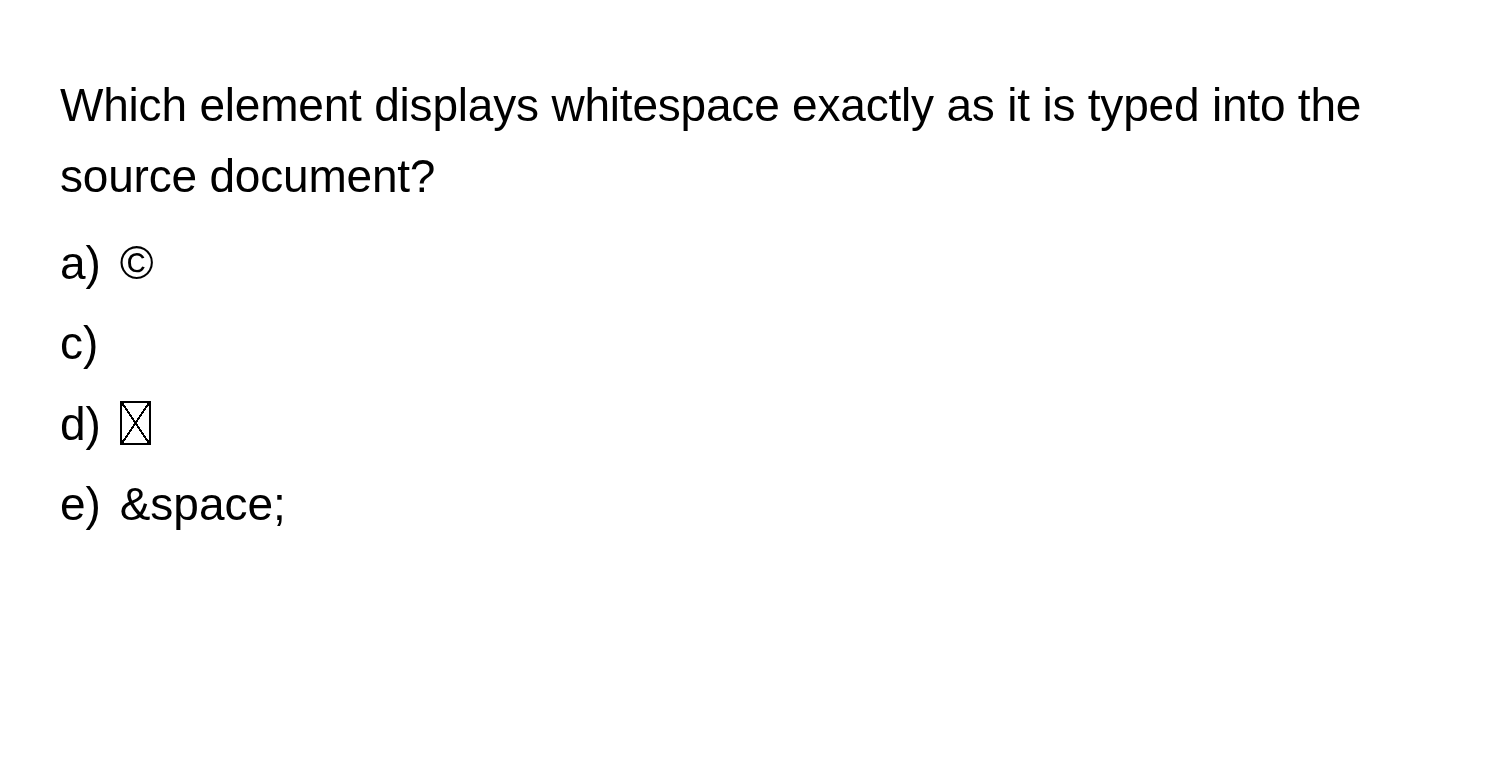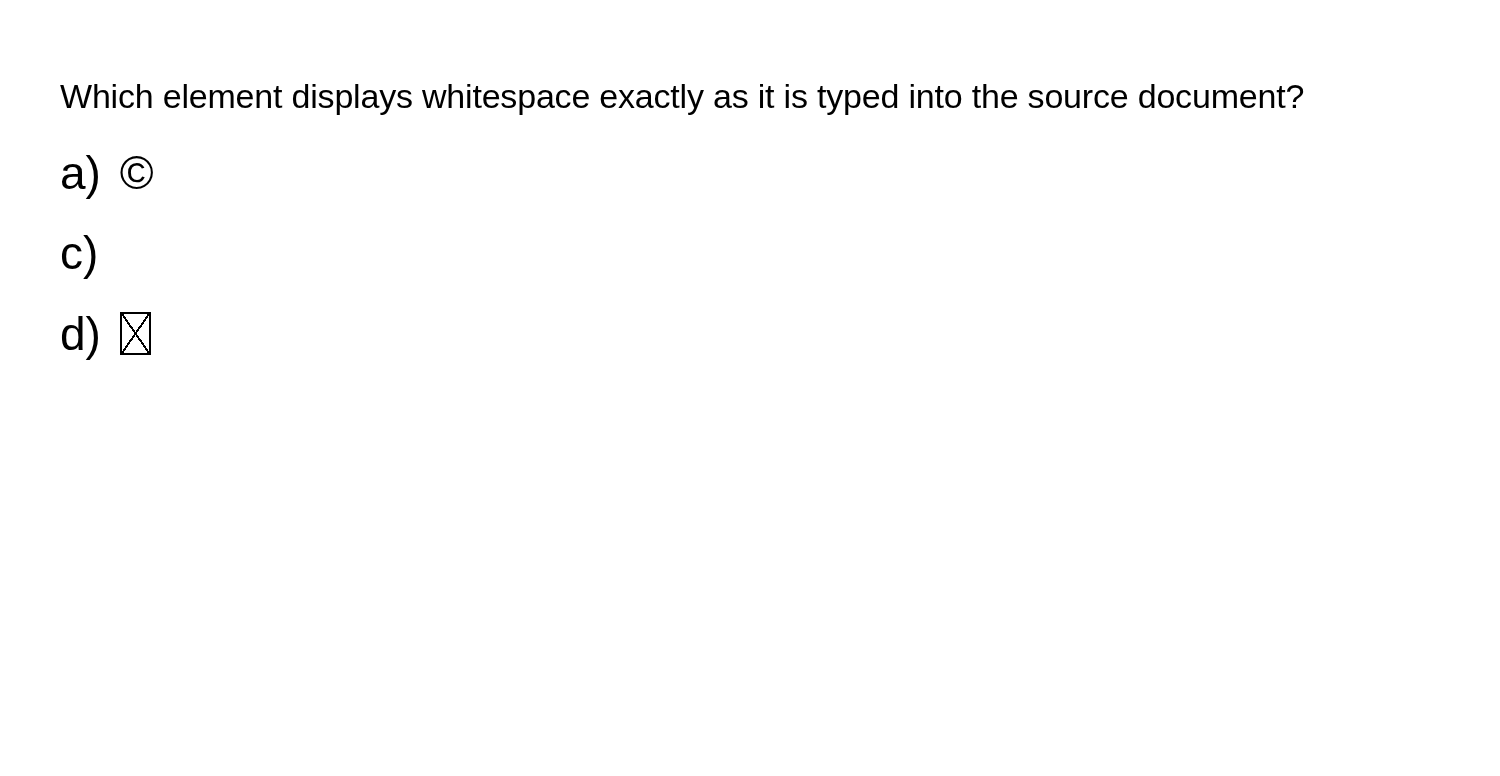--- a/index.html
+++ b/index.html
@@ -8,21 +8,21 @@
     width: 1500px;
     height: 776px;
     background: #ffffff;
     font-family: -apple-system, BlinkMacSystemFont, "Segoe UI", Helvetica, Arial, sans-serif;
     color: #000000;
   }
   .container {
     padding: 70px 60px 0 60px;
   }
   .question {
-    font-size: 34px;
+    font-size: 46px;
     line-height: 1.55;
     letter-spacing: -0.2px;
     margin-bottom: 10px;
   }
   .options {
     font-size: 46px;
     line-height: 1.75;
   }
   .option {
     display: block;
@@ -83,15 +83,19 @@
       <span class="opt-value"></span>
     </span>
 
     <span class="option">
       <span class="opt-label">d)</span>
       <span class="opt-value">
         <span class="missing-glyph"></span>
       </span>
     </span>
 
+    <span class="option">
+      <span class="opt-label">e)</span>
+      <span class="opt-value">&amp;space;</span>
+    </span>
 
   </div>
 </div>
 
 </body></html>

